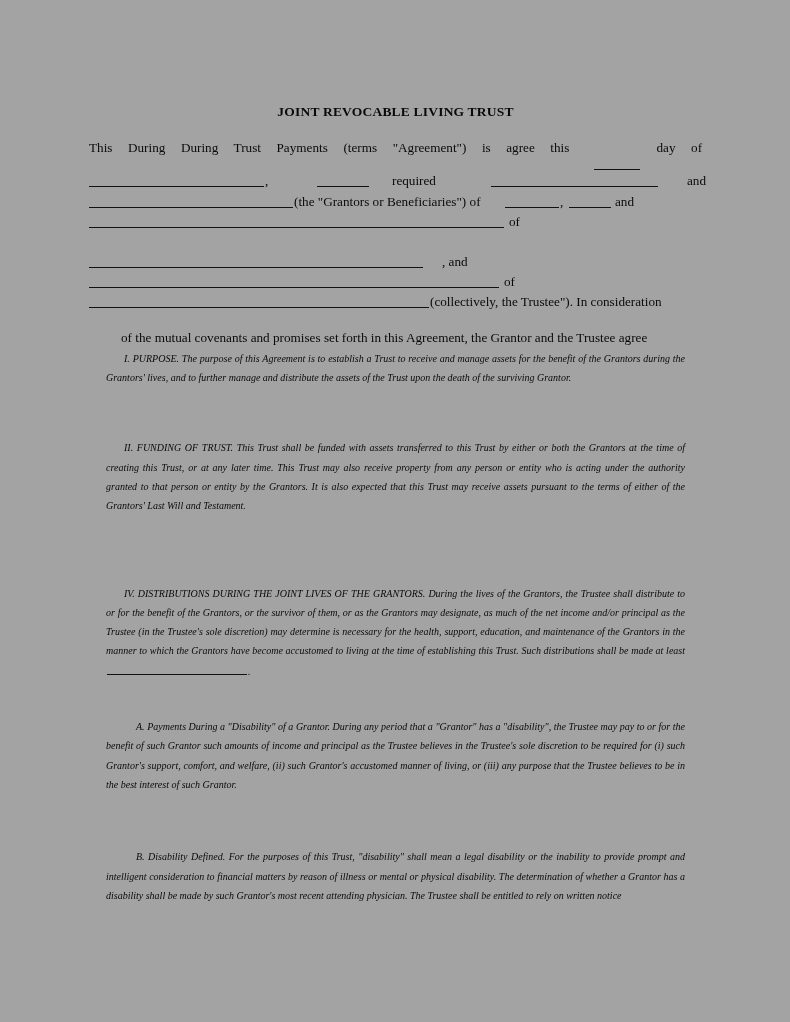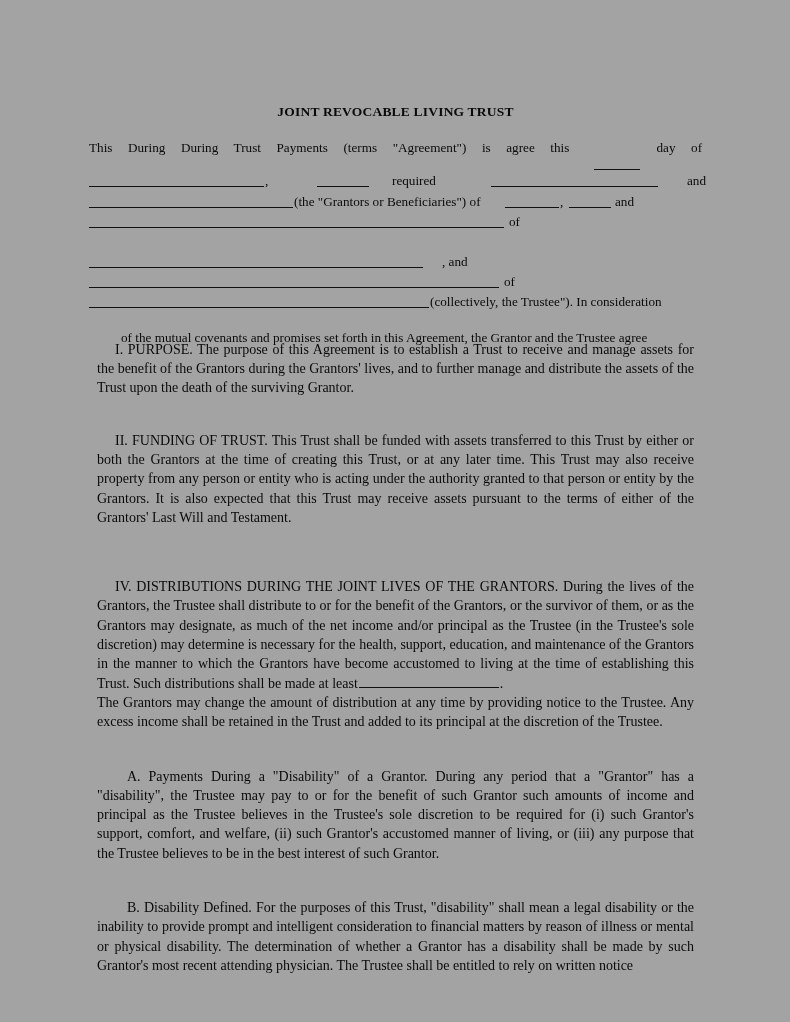--- a/index.html
+++ b/index.html
@@ -26,26 +26,27 @@
   }
   .doc-title {
     text-align: center;
     font-weight: bold;
     font-size: 13.5px;
     letter-spacing: 0.2px;
     margin: 0 0 18px 0;
     line-height: 1.2;
   }
   .para {
-    font-size: 14px;
+    font-size: 10px;
     line-height: 19.3px;
     text-align: justify;
     text-justify: inter-word;
-    margin: 8px;
+    margin: 17px;
     hyphens: none;
+    font-style: italic;
   }
   .para.indent {
     text-indent: 18px;
   }
   .para.indent-lg {
     text-indent: 30px;
   }
   .spacer-md { height: 17px; }
   .spacer-lg { height: 19px; }
   .intro-justified {
@@ -167,21 +168,20 @@
 
     <div class="spacer-md"></div>
 
 
     <div class="spacer-md"></div>
 
     <div>
       <p class="para indent" style="margin-bottom:0;">
         <span>IV.  DISTRIBUTIONS DURING THE JOINT LIVES OF THE GRANTORS.  During the lives of the Grantors, the Trustee shall distribute to or for the benefit of the Grantors, or the survivor of them, or as the Grantors may designate, as much of the net income and/or principal as the Trustee (in the Trustee's sole discretion) may determine is necessary for the health, support, education, and maintenance of the Grantors in the manner to which the Grantors have  become accustomed to living at the time of establishing this Trust.  Such distributions shall be made at least</span><span class="rule" style="width:140px; margin:0 1px;"></span><span>.</span>
       </p>
-      <p class="para" style="margin-top:0;"> The Grantors may change the amount of distribution at any time by providing notice to the Trustee.  Any excess income shall be retained in the Trust and added to its principal at the discretion of the Trustee.</p>
     </div>
 
     <div class="spacer-lg"></div>
 
     <p class="para indent-lg">A.  Payments During a "Disability" of a Grantor.  During any period that a "Grantor" has a "disability", the Trustee may pay to or for the benefit of such Grantor such amounts of income and principal as the Trustee believes in the Trustee's sole discretion to be required for (i) such Grantor's support, comfort, and welfare, (ii) such Grantor's accustomed manner of living, or (iii) any purpose that the Trustee believes to be in the best interest of such Grantor.</p>
 
     <div class="spacer-lg"></div>
 
     <p class="para indent-lg">B.  Disability Defined.  For the purposes of this Trust, "disability" shall mean a legal disability or the inability to provide prompt and intelligent consideration to financial matters by reason of illness or mental or physical disability.  The determination of whether a Grantor has a disability shall be made by such Grantor's most recent attending physician.  The Trustee shall be entitled to rely on written notice</p>
 

